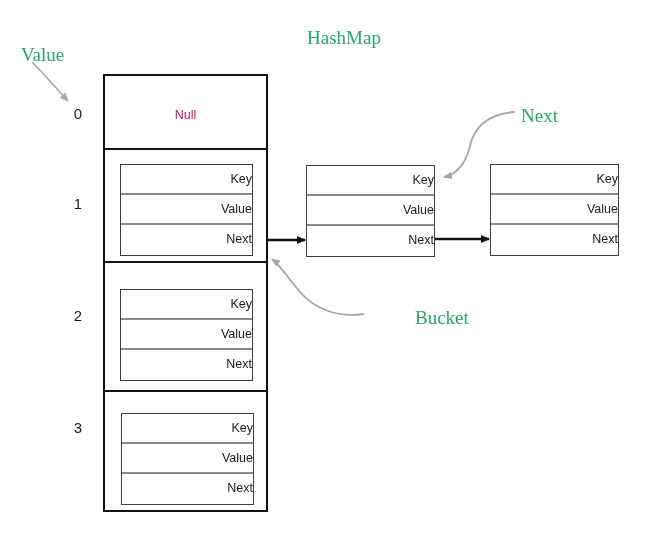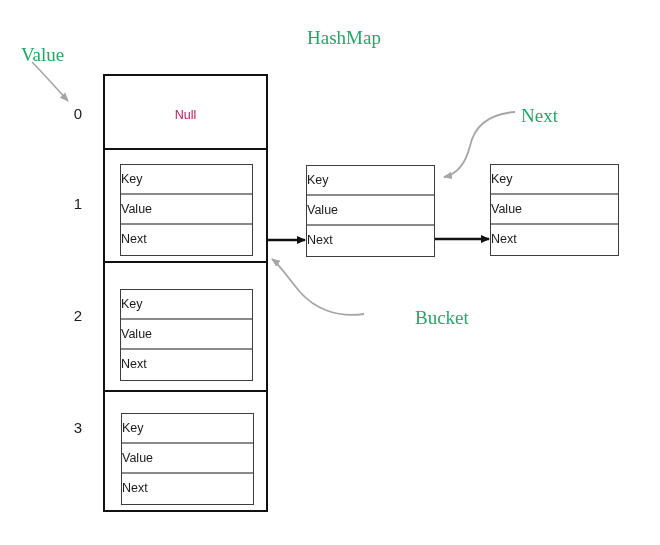--- a/index.html
+++ b/index.html
@@ -85,21 +85,21 @@
   .node-box {
     position: absolute;
     box-sizing: border-box;
     border: 1.6px solid #3d3d3d;
     background: #ffffff;
   }
   .node-cell {
     box-sizing: border-box;
     height: 30px;
     line-height: 29px;
-    text-align: left;
+    text-align: right;
     font-size: 12.5px;
     color: #1a1a1a;
     font-family: "Liberation Sans", sans-serif;
     border-bottom: 2px solid #8a8a8a;
     background: #ffffff;
   }
   .node-cell.last {
     border-bottom: none;
   }
 </style>

